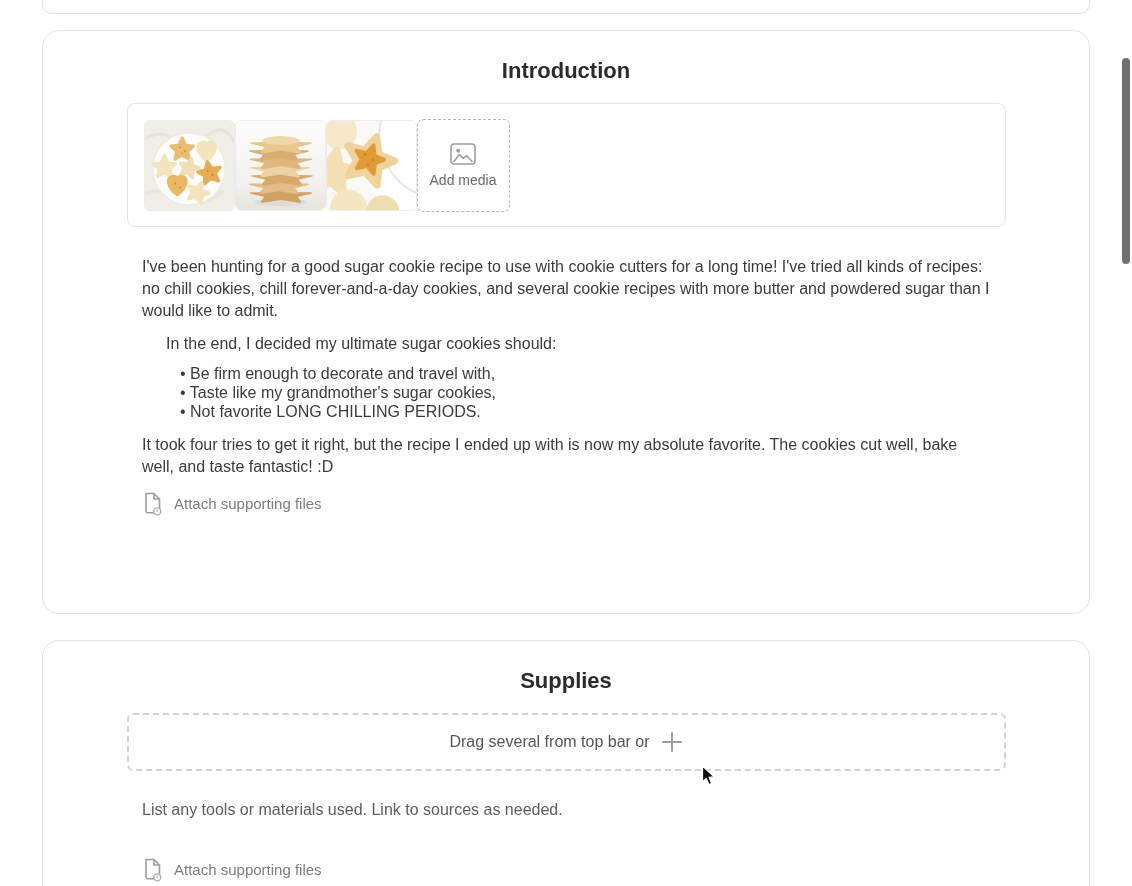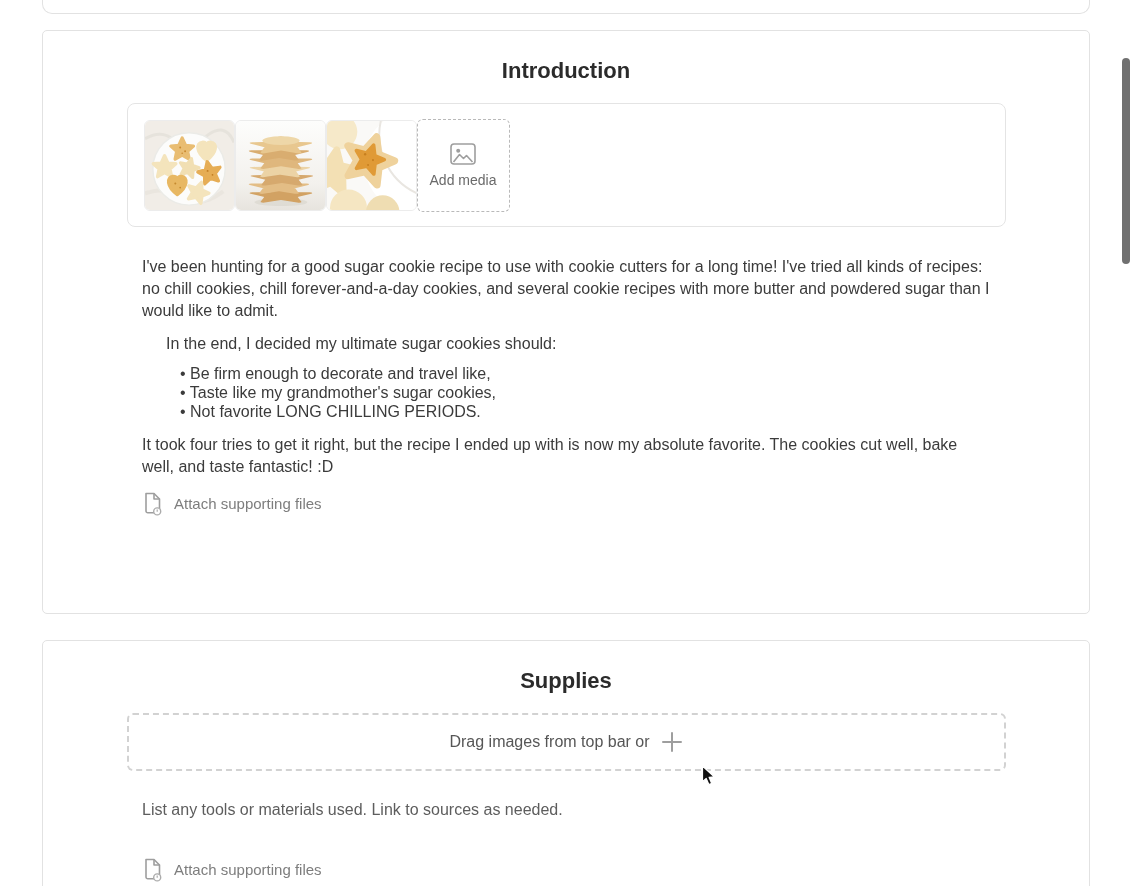--- a/index.html
+++ b/index.html
@@ -7,21 +7,21 @@
     margin: 0; padding: 0;
     width: 1132px; height: 886px;
     background: #ffffff;
     overflow: hidden;
     font-family: "Liberation Sans", "DejaVu Sans", sans-serif;
     position: relative;
   }
   .card {
     background: #fff;
     border: 1px solid #e2e2e2;
-    border-radius: 5px;
+    border-radius: 17px;
     margin-left: 42px;
     margin-right: 42px;
   }
   .prev-card {
     height: 14px;
     border-top: none;
     border-radius: 0 0 10px 10px;
   }
   .intro-card {
     margin-top: 16px;
@@ -226,21 +226,21 @@
         </svg>
       </span>
       <span class="add-media-label">Add media</span>
     </button>
   </div>
 
   <div class="rte">
     <p>I've been hunting for a good sugar cookie recipe to use with cookie cutters for a long time! I've tried all kinds of recipes: no chill cookies, chill forever-and-a-day cookies, and several cookie recipes with more butter and powdered sugar than I would like to admit.</p>
     <p class="p-gap">In the end, I decided my ultimate sugar cookies should:</p>
     <ul>
-      <li>• Be firm enough to decorate and travel like,</li>
+      <li>• Be firm enough to decorate and travel with,</li>
       <li>• Taste like my grandmother's sugar cookies,</li>
       <li>• Not favorite LONG CHILLING PERIODS.</li>
     </ul>
     <p class="after-list">It took four tries to get it right, but the recipe I ended up with is now my absolute favorite. The cookies cut well, bake well, and taste fantastic! :D</p>
   </div>
 
   <button class="attach-row">
     <span class="icon">
       <svg width="23" height="25" viewBox="0 0 23 25">
         <path d="M5 2.5 H13 L18.5 8 V20 a1.8 1.8 0 0 1 -1.8 1.8 H6.8 A1.8 1.8 0 0 1 5 20 Z" fill="none" stroke="#9e9e9e" stroke-width="1.6" stroke-linejoin="round"></path>
@@ -250,21 +250,21 @@
       </svg>
     </span>
     <span>Attach supporting files</span>
   </button>
 </section>
 
 <section class="card supplies-card">
   <h2 class="section-title">Supplies</h2>
 
   <div class="dropzone">
-    <span>Drag images from top bar or</span>
+    <span>Drag several from top bar or</span>
     <span class="icon">
       <svg width="22" height="22" viewBox="0 0 22 22">
         <path d="M11 2 V20 M2 11 H20" stroke="#9e9e9e" stroke-width="2" stroke-linecap="round"></path>
       </svg>
     </span>
   </div>
 
   <div class="supplies-placeholder">List any tools or materials used. Link to sources as needed.</div>
 
   <button class="attach-row">

